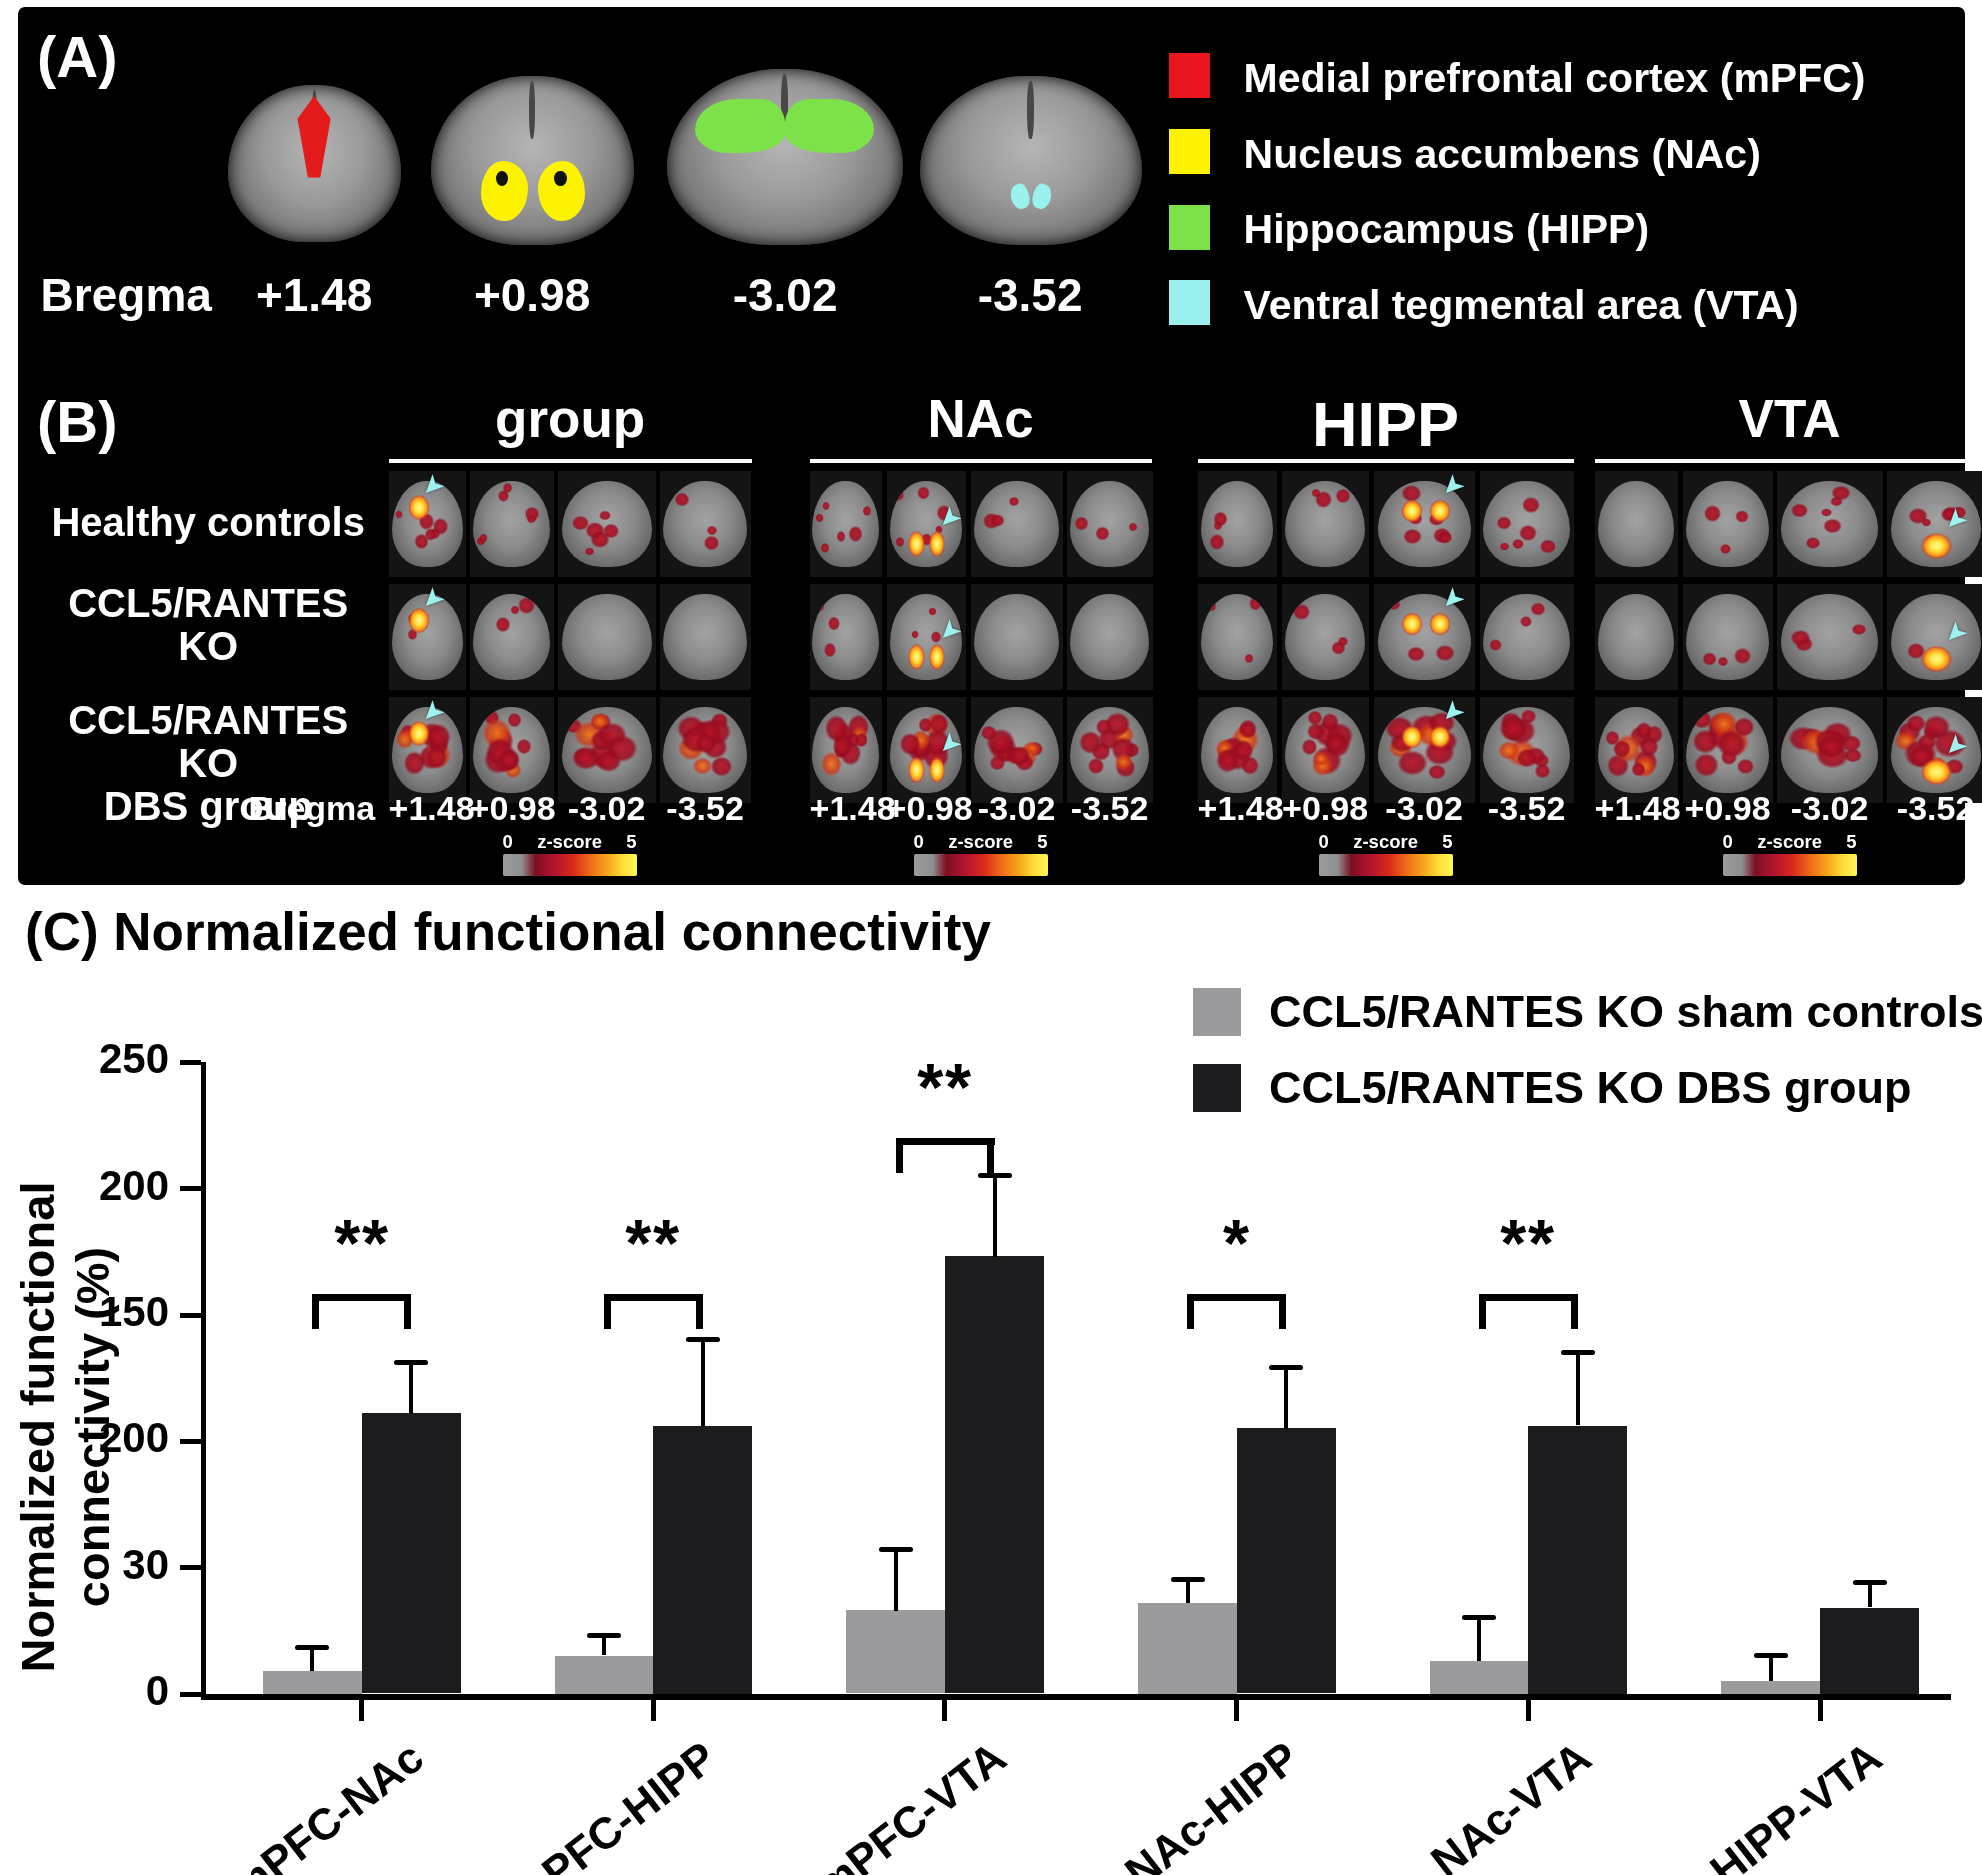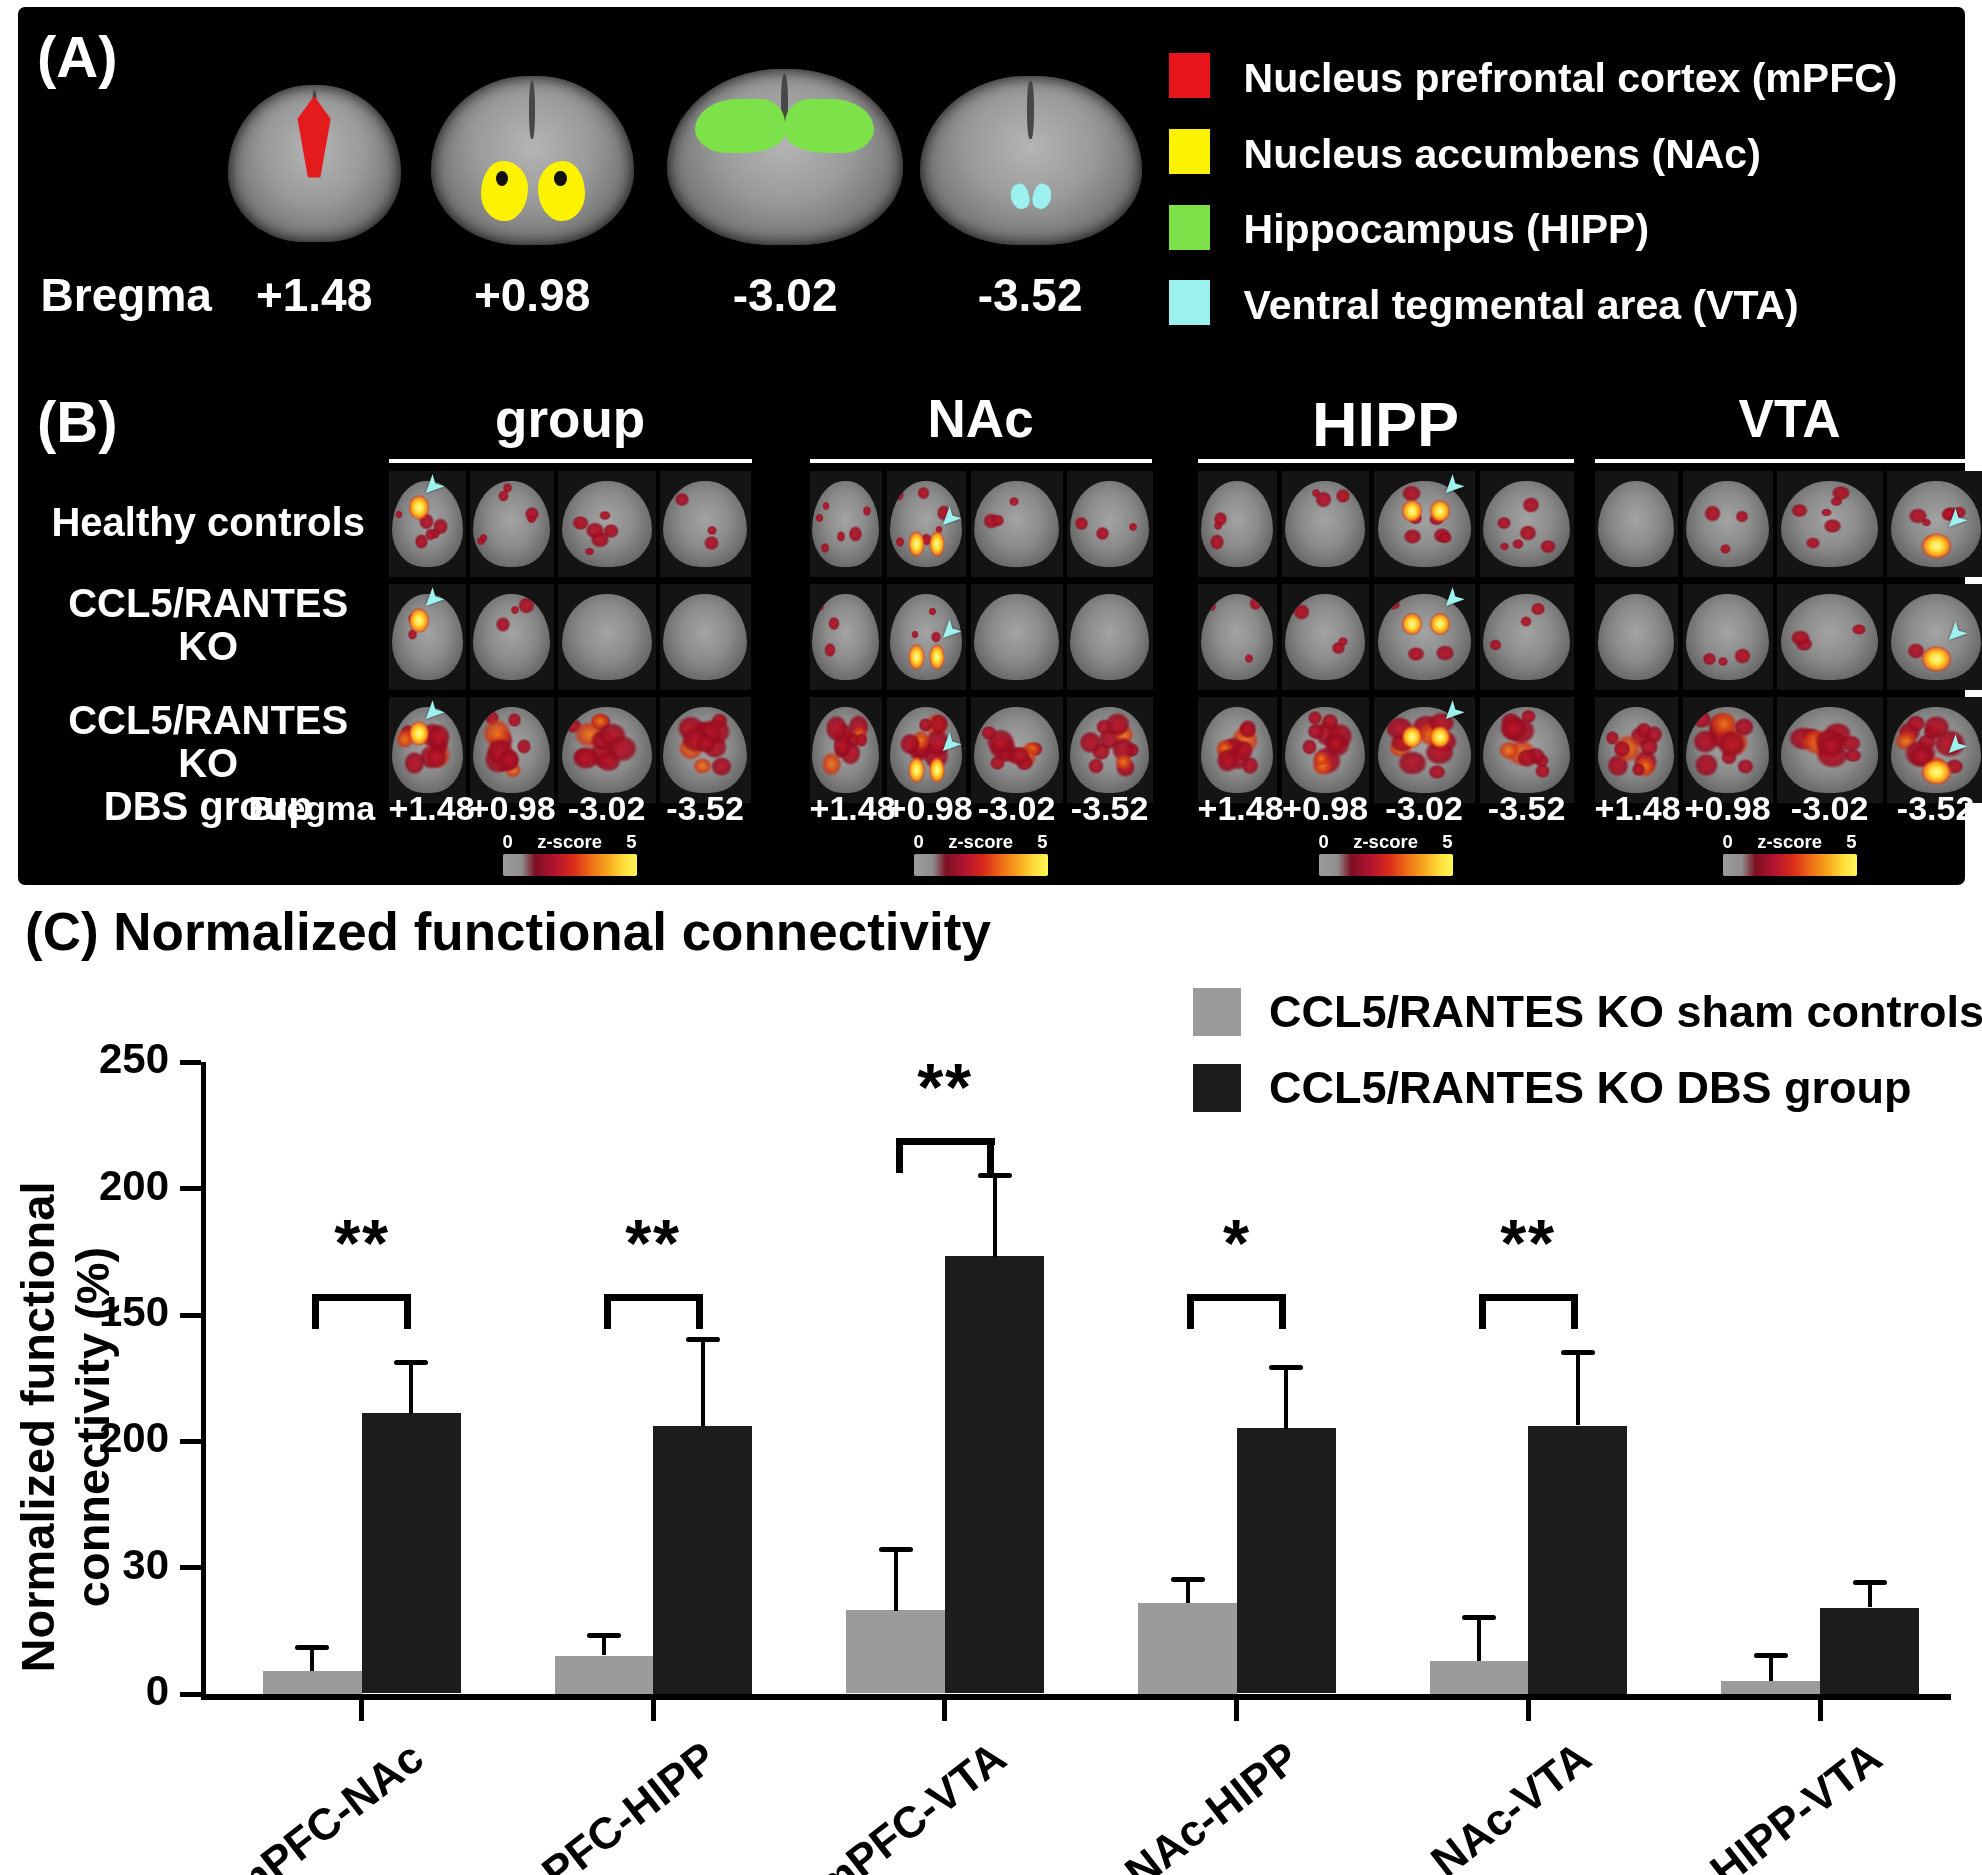--- a/index.html
+++ b/index.html
@@ -89,21 +89,21 @@
     <div class="wlabel" style="left:23px;top:261px;font-size:46px;">Bregma</div>
     <div id="pa-bregma">
         <div class="wlabel" style="left: 217px; top: 261px; width: 159px; text-align: center; font-size: 46px; position: absolute;">+1.48</div>
         <div class="wlabel" style="left: 435px; top: 261px; width: 159px; text-align: center; font-size: 46px; position: absolute;">+0.98</div>
         <div class="wlabel" style="left: 688px; top: 261px; width: 159px; text-align: center; font-size: 46px; position: absolute;">-3.02</div>
         <div class="wlabel" style="left: 933px; top: 261px; width: 159px; text-align: center; font-size: 46px; position: absolute;">-3.52</div>
       </div>
 
     <div id="pa-legend">
         <div style="position: absolute; left: 1151px; top: 46px; width: 41px; height: 45px; background: rgb(232, 21, 29);"></div>
-        <div class="wlabel" style="left: 1226px; top: 48px; font-size: 41px; position: absolute;">Nucleus prefrontal cortex (mPFC)</div>
+        <div class="wlabel" style="left: 1226px; top: 48px; font-size: 41px; position: absolute;">Medial prefrontal cortex (mPFC)</div>
         <div style="position: absolute; left: 1151px; top: 122px; width: 41px; height: 45px; background: rgb(253, 243, 0);"></div>
         <div class="wlabel" style="left: 1226px; top: 124px; font-size: 41px; position: absolute;">Nucleus accumbens (NAc)</div>
         <div style="position: absolute; left: 1151px; top: 198px; width: 41px; height: 45px; background: rgb(125, 226, 74);"></div>
         <div class="wlabel" style="left: 1226px; top: 199px; font-size: 41px; position: absolute;">Hippocampus (HIPP)</div>
         <div style="position: absolute; left: 1151px; top: 273px; width: 41px; height: 45px; background: rgb(154, 241, 238);"></div>
         <div class="wlabel" style="left: 1226px; top: 275px; font-size: 41px; position: absolute;">Ventral tegmental area (VTA)</div>
       </div>
 
     <div class="wlabel panel-tag" style="left:19.4px;top:381px;">(B)</div>
     <div id="pb-headers">

